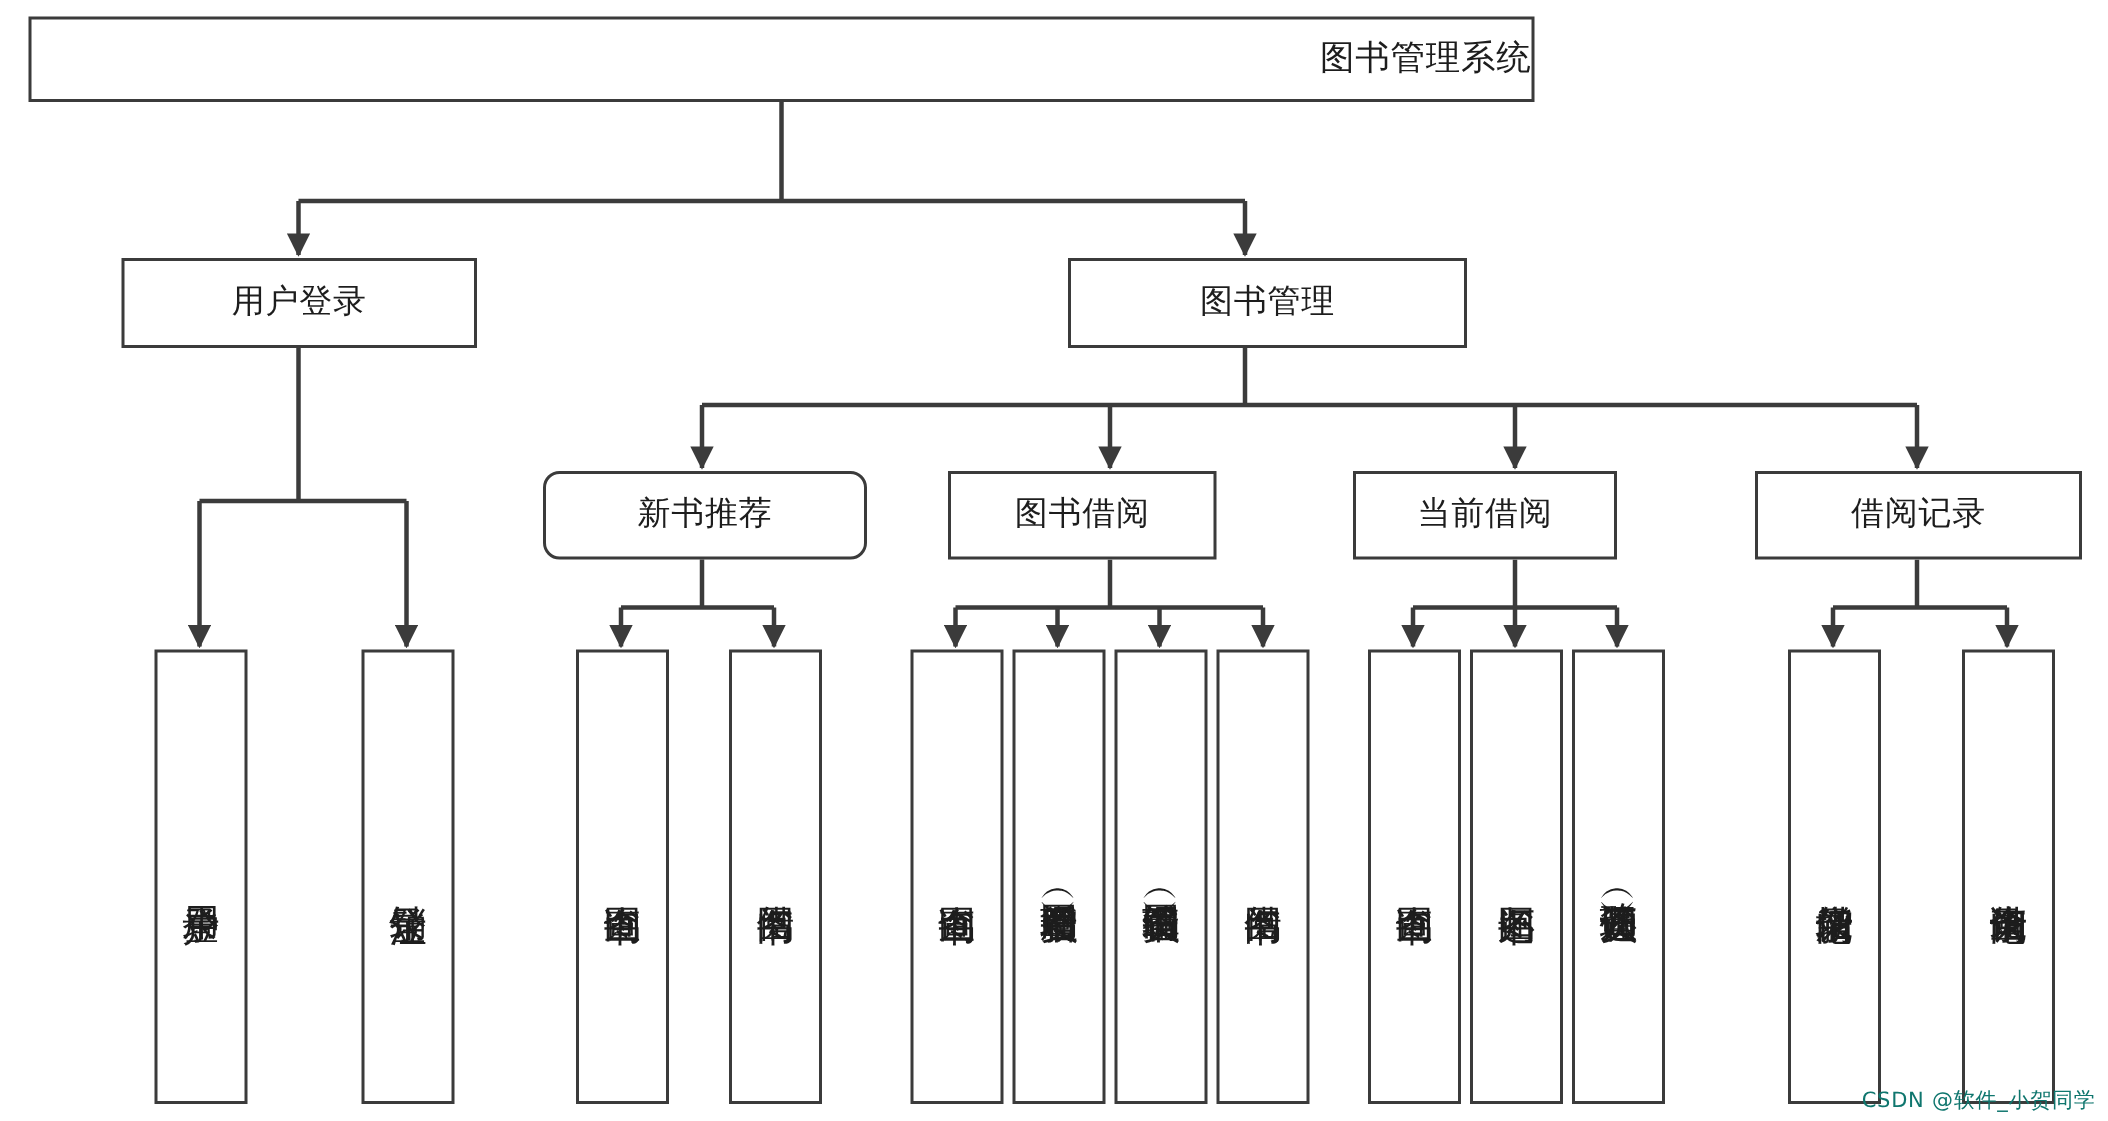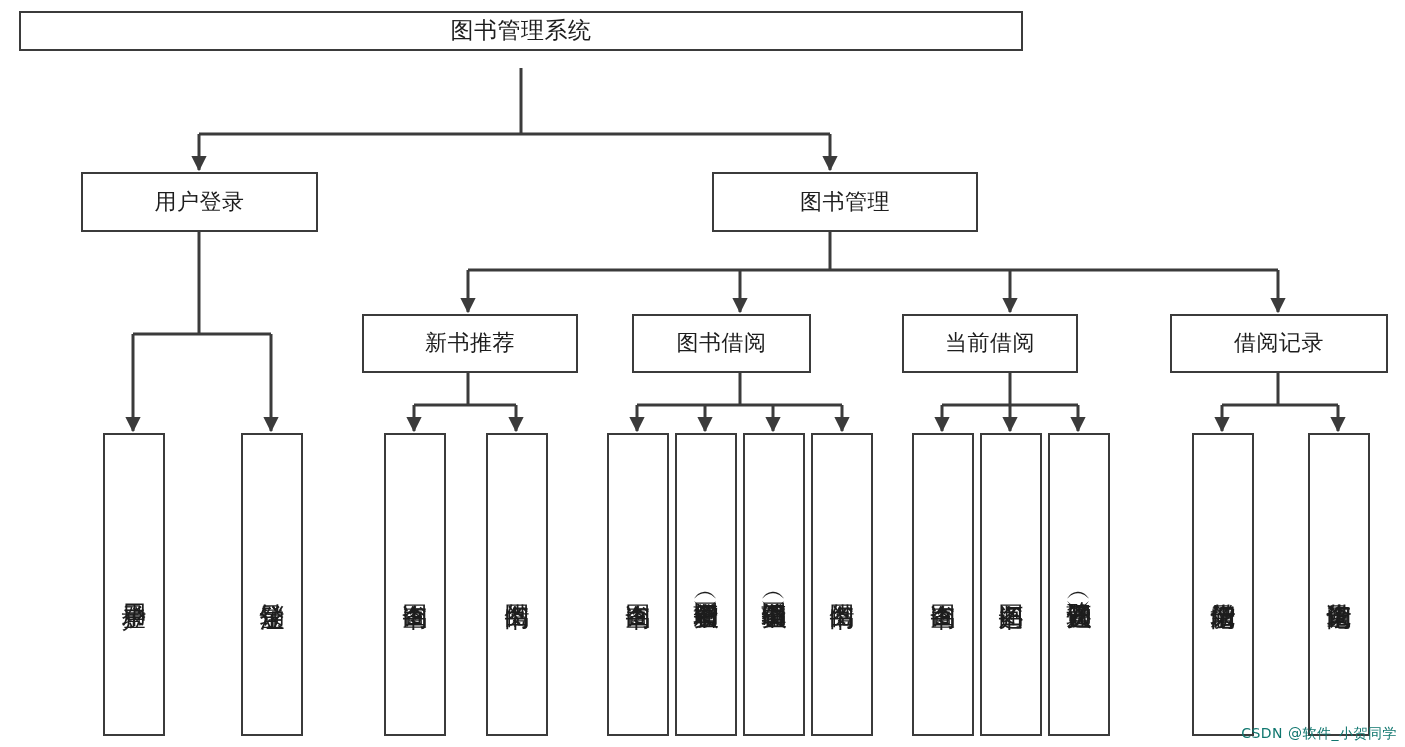--- a/index.html
+++ b/index.html
@@ -116,32 +116,32 @@
       <path d="M 1010 405 L 1010 431" marker-end="url(#arrow)"></path>
       <path d="M 1078 405 L 1078 431" marker-end="url(#arrow)"></path>
 
       <path d="M 1278 373 L 1278 405"></path>
       <path d="M 1222 405 L 1338 405"></path>
       <path d="M 1222 405 L 1222 431" marker-end="url(#arrow)"></path>
       <path d="M 1338 405 L 1338 431" marker-end="url(#arrow)"></path>
     </g>
   </svg>
 
-  <div class="node horizontal root" style="left:19px; top:11px; width:1004px; height:40px;">
+  <div class="node horizontal root" style="left:19px; top:11px; width:1004px; height:57px;justify-content:flex-end;">
     <span class="label">图书管理系统</span>
   </div>
 
   <div class="node horizontal" style="left:81px; top:172px; width:237px; height:60px;">
     <span class="label">用户登录</span>
   </div>
   <div class="node horizontal" style="left:712px; top:172px; width:266px; height:60px;">
     <span class="label">图书管理</span>
   </div>
 
-  <div class="node horizontal" style="left:362px; top:314px; width:216px; height:59px;">
+  <div class="node horizontal" style="left:362px; top:314px; width:216px; height:59px;border-radius:11px;">
     <span class="label">新书推荐</span>
   </div>
   <div class="node horizontal" style="left:632px; top:314px; width:179px; height:59px;">
     <span class="label">图书借阅</span>
   </div>
   <div class="node horizontal" style="left:902px; top:314px; width:176px; height:59px;">
     <span class="label">当前借阅</span>
   </div>
   <div class="node horizontal" style="left:1170px; top:314px; width:218px; height:59px;">
     <span class="label">借阅记录</span>

